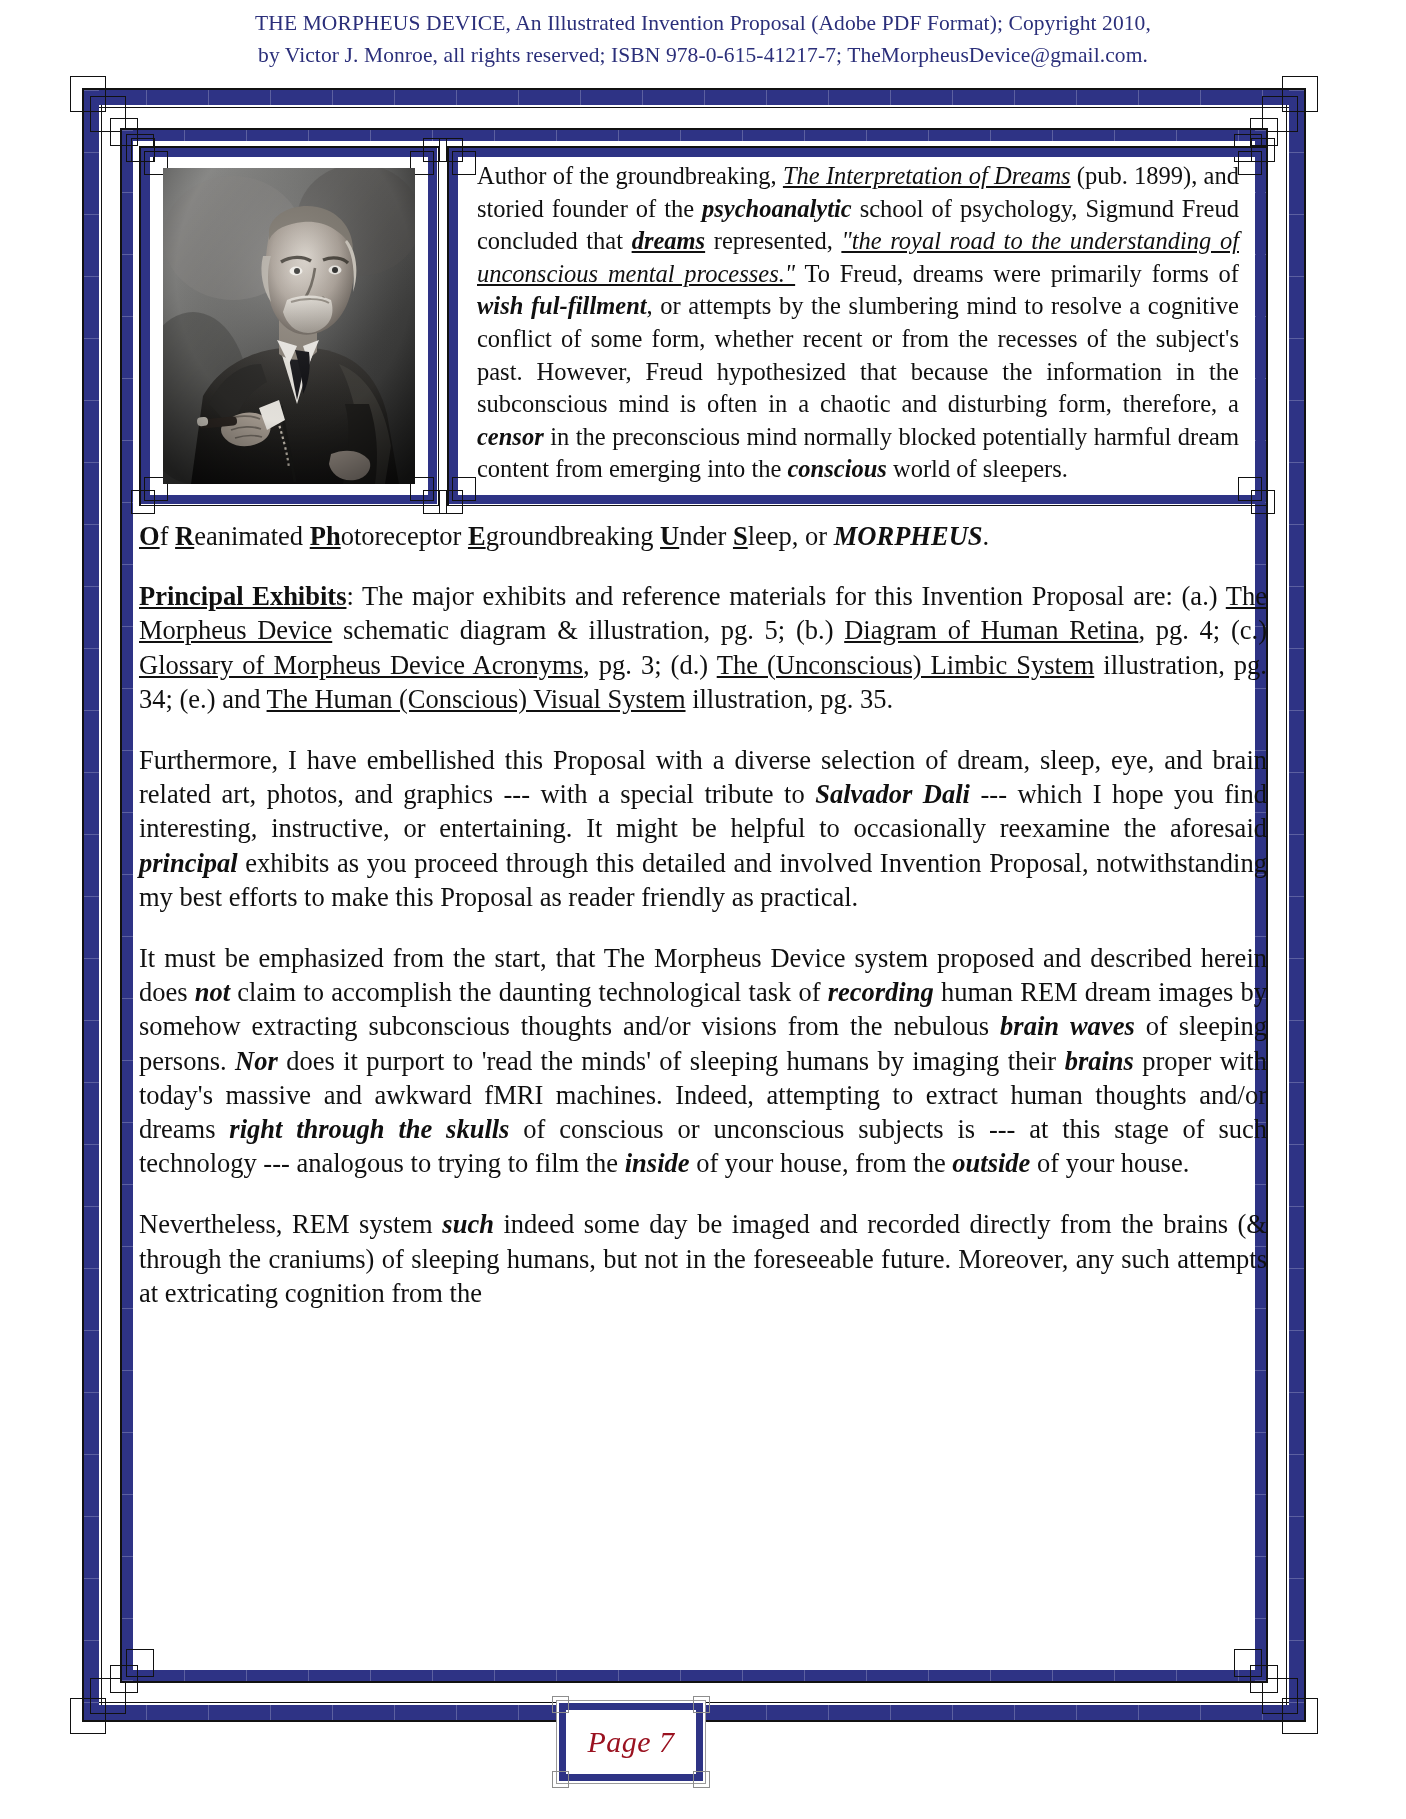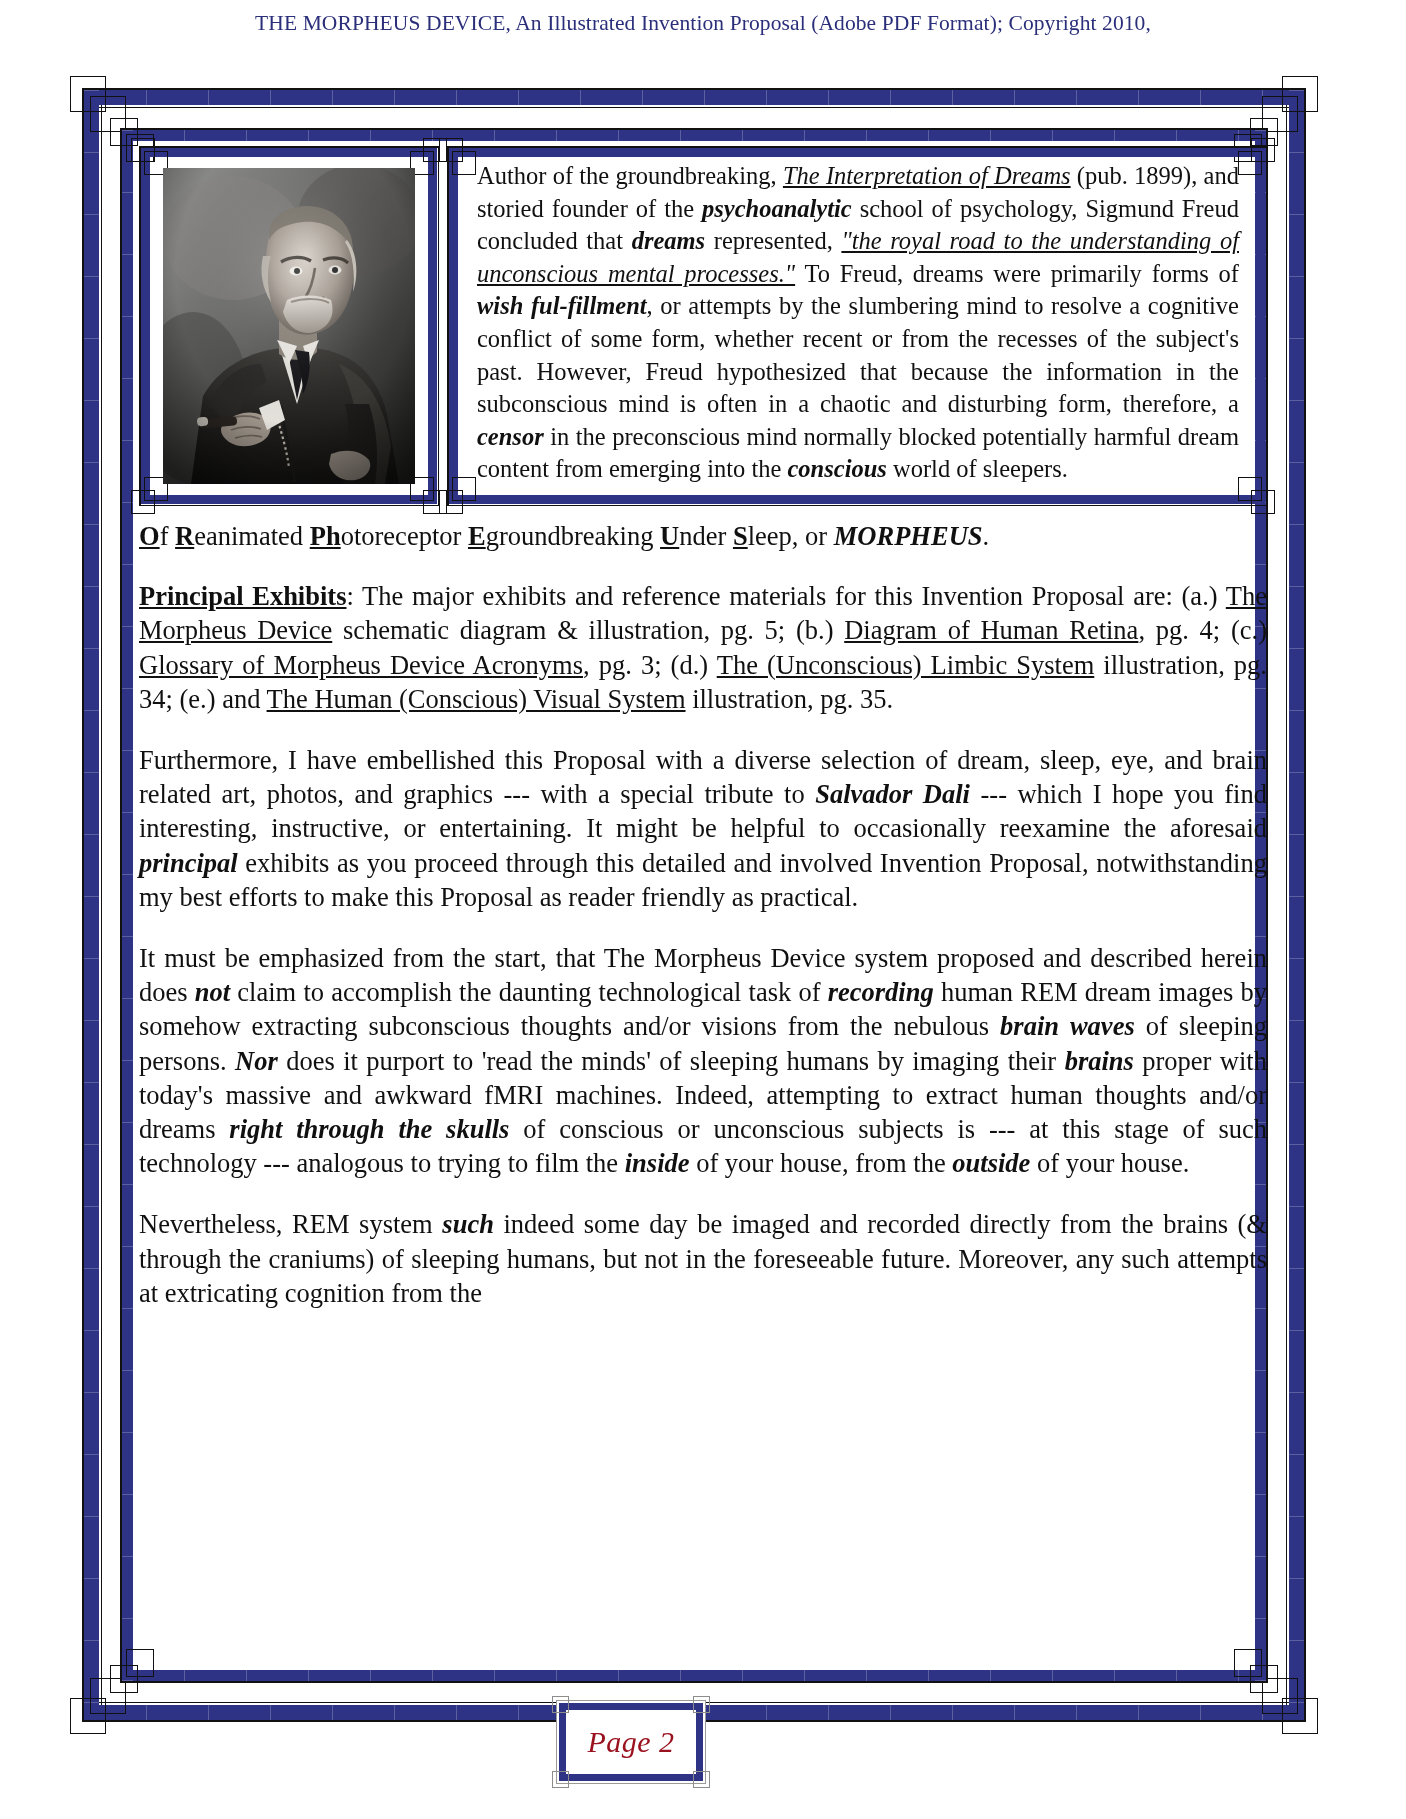--- a/index.html
+++ b/index.html
@@ -163,21 +163,21 @@
     font-size: 26.5px;
     line-height: 34.2px;
     color: #101010;
     margin: 8px 0 26px 0;
     text-align: left;
   }
 
   b, strong { font-weight: bold; font-style: italic; }
   i, em { font-style: italic; text-decoration: underline; }
   .bi { font-weight: bold; font-style: italic; }
-  .biu { font-weight: bold; font-style: italic; }
+  .biu { font-weight: bold; font-style: italic; text-decoration: underline; }
   .bu { font-weight: bold; text-decoration: underline; }
   .u  { text-decoration: underline; }
 
   
   #page-badge {
     position: absolute;
     left: 556px;
     top: 1700px;
     width: 150px;
     height: 84px;
@@ -199,20 +199,21 @@
     font-size: 30px;
     color: #9a1220;
     letter-spacing: 0.5px;
   }
 </style>
 </head>
 <body>
 
 <div id="masthead">
   <div>THE MORPHEUS DEVICE, An Illustrated Invention Proposal (Adobe PDF Format); Copyright 2010,</div>
+  <div>by Victor J. Monroe, all rights reserved; ISBN 978-0-615-41217-7; TheMorpheusDevice@gmail.com.</div>
 </div>
 
 <div id="frame-outer">
 
   <div class="hair h" style="left:0;  top:0;     width:1224px;"></div>
   <div class="hair h" style="left:0;  top:18.6px;width:1224px;"></div>
   <div class="hair h" style="left:0;  bottom:18.6px;width:1224px;"></div>
   <div class="hair h" style="left:0;  bottom:0; width:1224px;"></div>
   <div class="hair v" style="left:0;  top:0;    height:1634px;"></div>
   <div class="hair v" style="left:18.6px; top:0;height:1634px;"></div>
@@ -404,14 +405,14 @@
   <div class="pb-hair" style="left:0;top:0;width:1.4px;height:84px;"></div>
   <div class="pb-hair" style="right:0;top:0;width:1.4px;height:84px;"></div>
   <div class="pb-band" style="left:3px;top:3px;width:144px;height:7px;"></div>
   <div class="pb-band" style="left:3px;bottom:3px;width:144px;height:7px;"></div>
   <div class="pb-band" style="left:3px;top:3px;width:7px;height:78px;"></div>
   <div class="pb-band" style="right:3px;top:3px;width:7px;height:78px;"></div>
   <div class="pb-knot" style="left:-4px;top:-4px;"></div>
   <div class="pb-knot" style="right:-4px;top:-4px;"></div>
   <div class="pb-knot" style="left:-4px;bottom:-4px;"></div>
   <div class="pb-knot" style="right:-4px;bottom:-4px;"></div>
-  <div id="page-num">Page 2</div>
+  <div id="page-num">Page 7</div>
 </div>
 
 </body></html>

